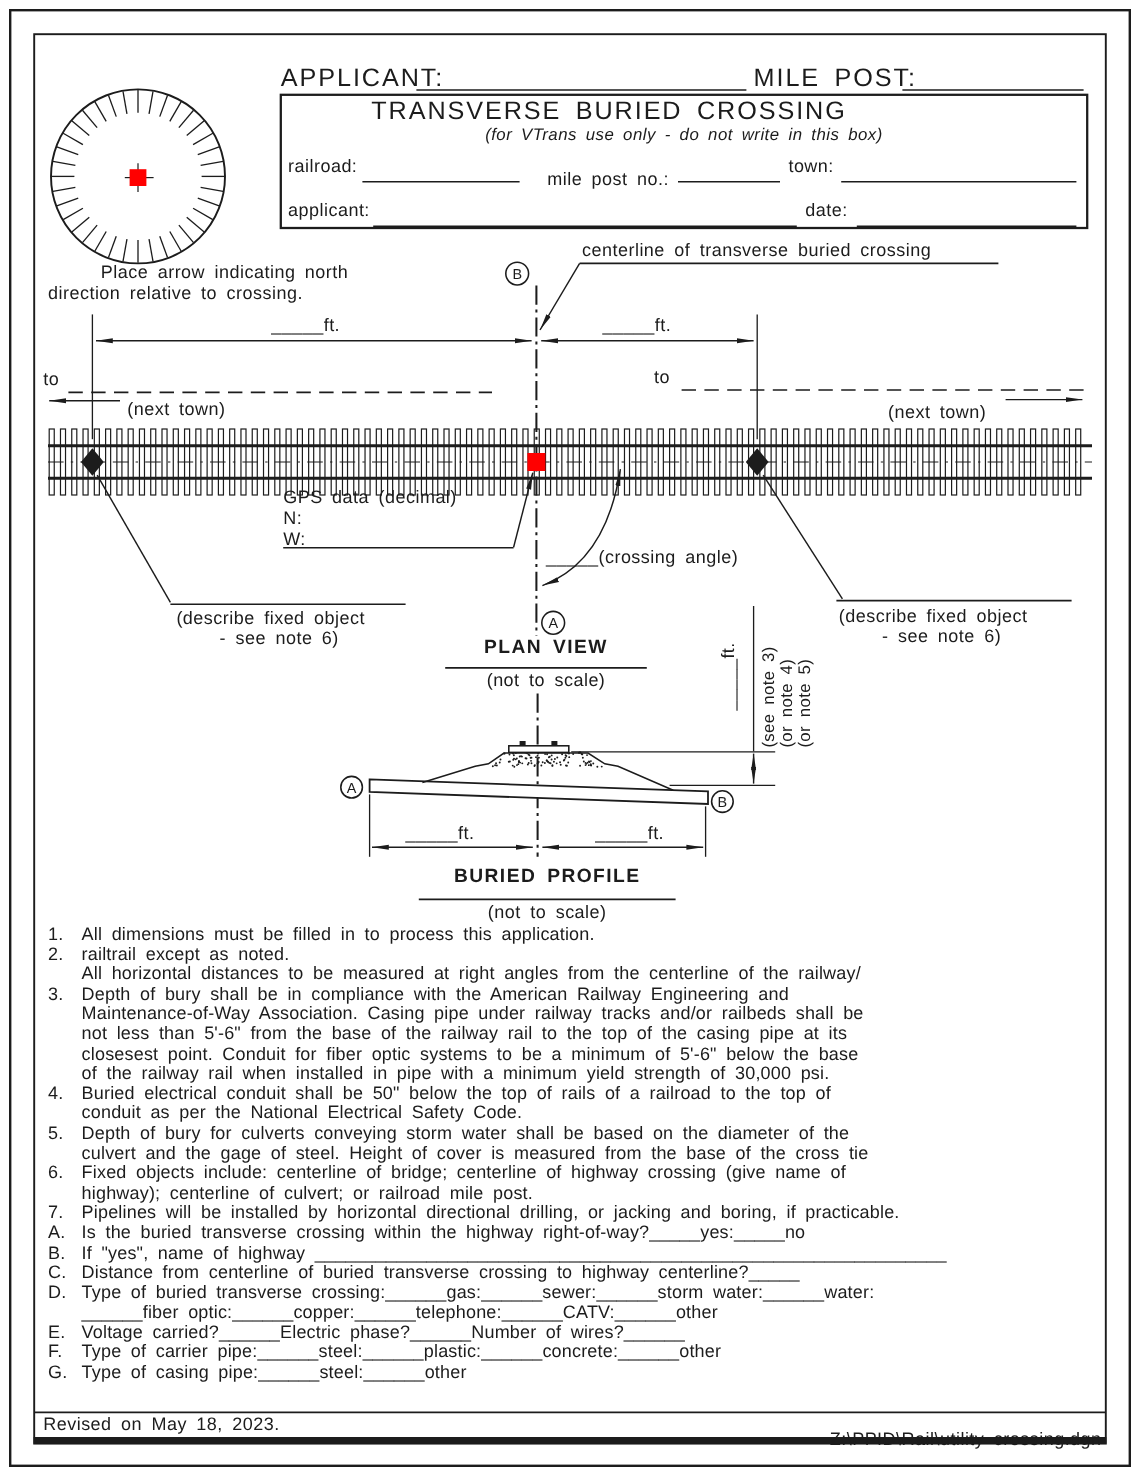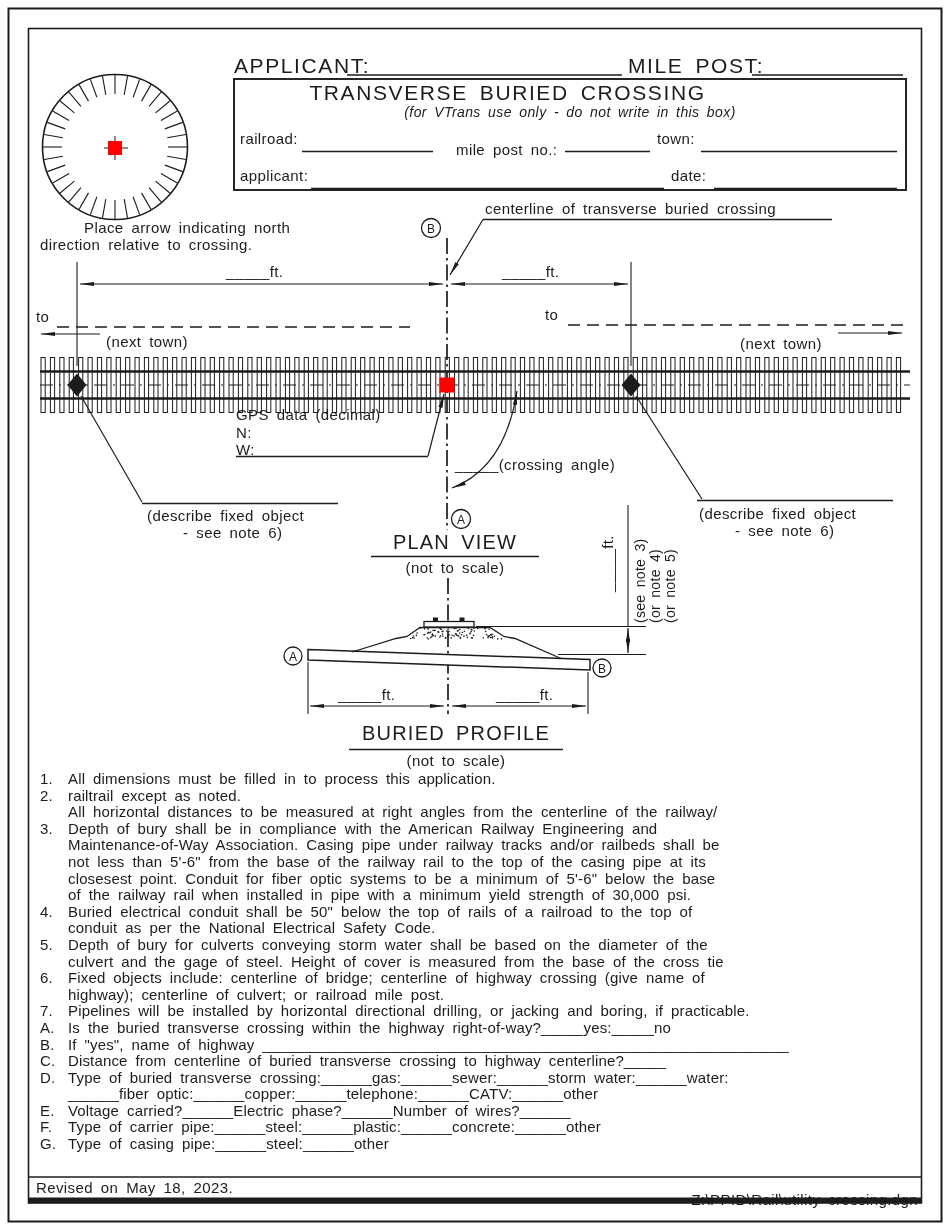--- a/index.html
+++ b/index.html
@@ -1,21 +1,21 @@
 <!DOCTYPE html>
 <html><head>
 <meta charset="utf-8">
 <style>
   html,body{margin:0;padding:0;background:#ffffff;}
   .page{position:relative;width:950px;height:1230px;background:#fff;overflow:hidden;
         font-family:"Liberation Sans",sans-serif;color:#1c1c1c;}
   svg.draw{position:absolute;left:0;top:0;}
   .lbl{position:absolute;white-space:nowrap;letter-spacing:.4px;word-spacing:.22em;line-height:1.12;}
   .fs21{font-size:21px;letter-spacing:1.6px;}
-  .fs20{font-size:20px;letter-spacing:1.2px;}
+  .fs20{font-size:16px;letter-spacing:1.2px;font-weight:bold;}
   .fs15{font-size:15px;}
   .fs14{font-size:14px;}
   .ctr{text-align:center;}
   .rot{transform:rotate(-90deg);transform-origin:0 0;letter-spacing:.3px;}
   .notes{position:absolute;left:40px;top:771px;width:888px;font-size:15px;line-height:16.6px;
          letter-spacing:.15px;word-spacing:.24em;}
   .note{position:relative;padding-left:28px;}
   .note .num{position:absolute;left:0;top:0;}
   .note .nline{white-space:nowrap;}
 </style>

